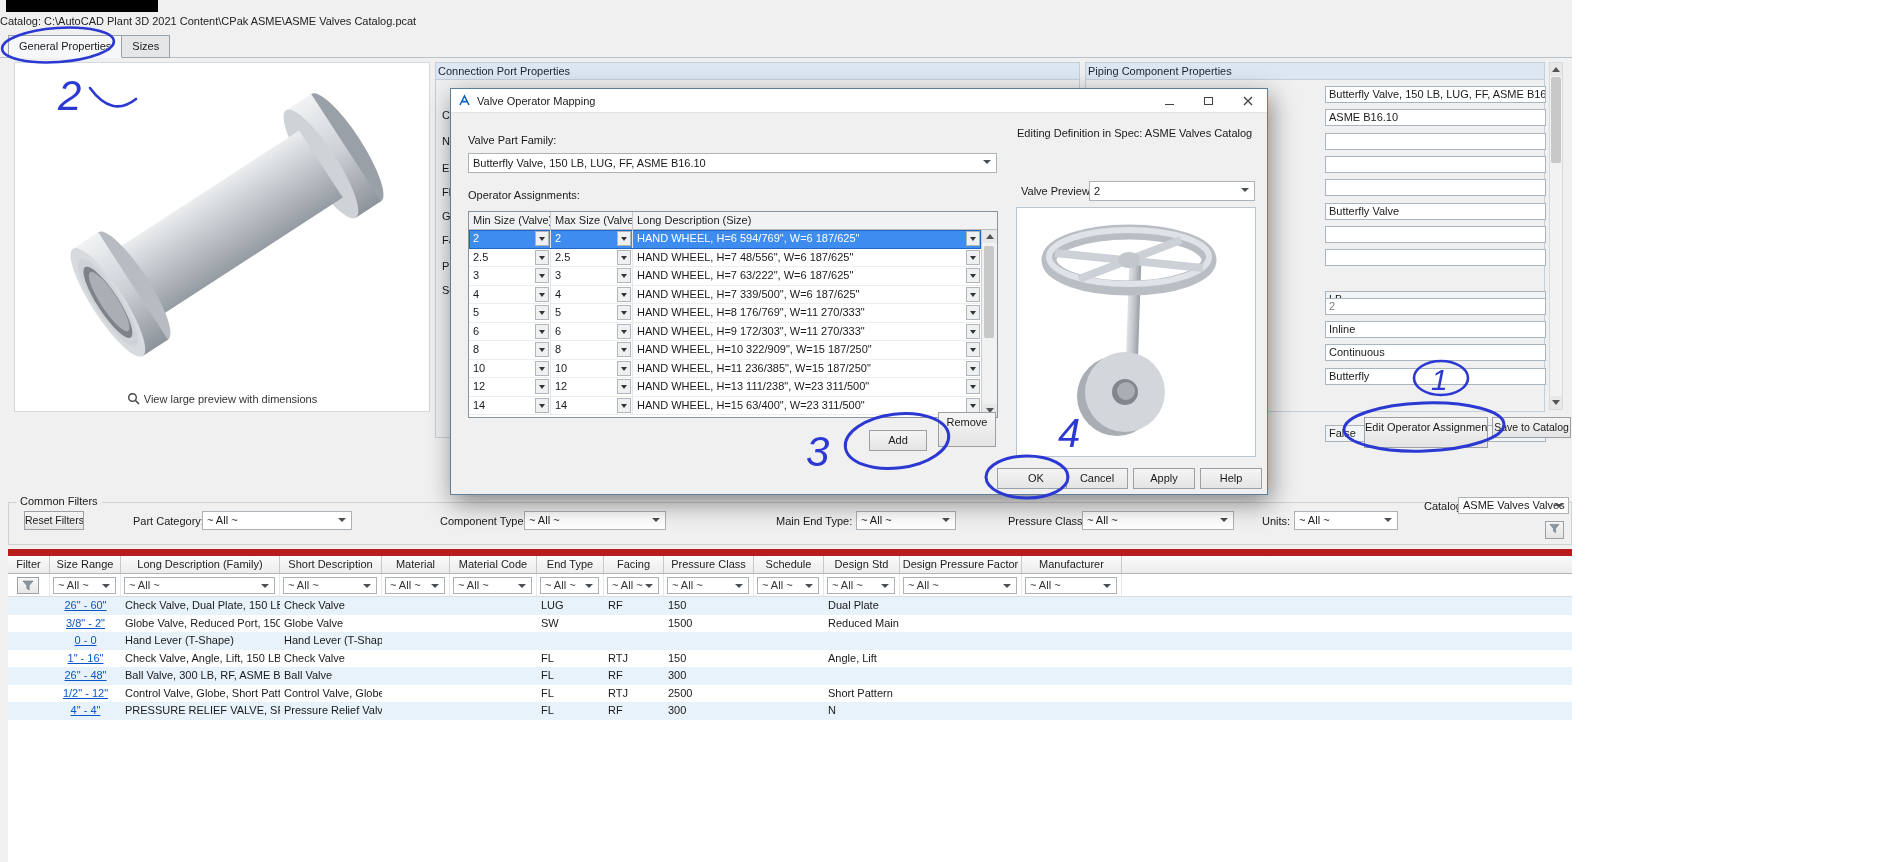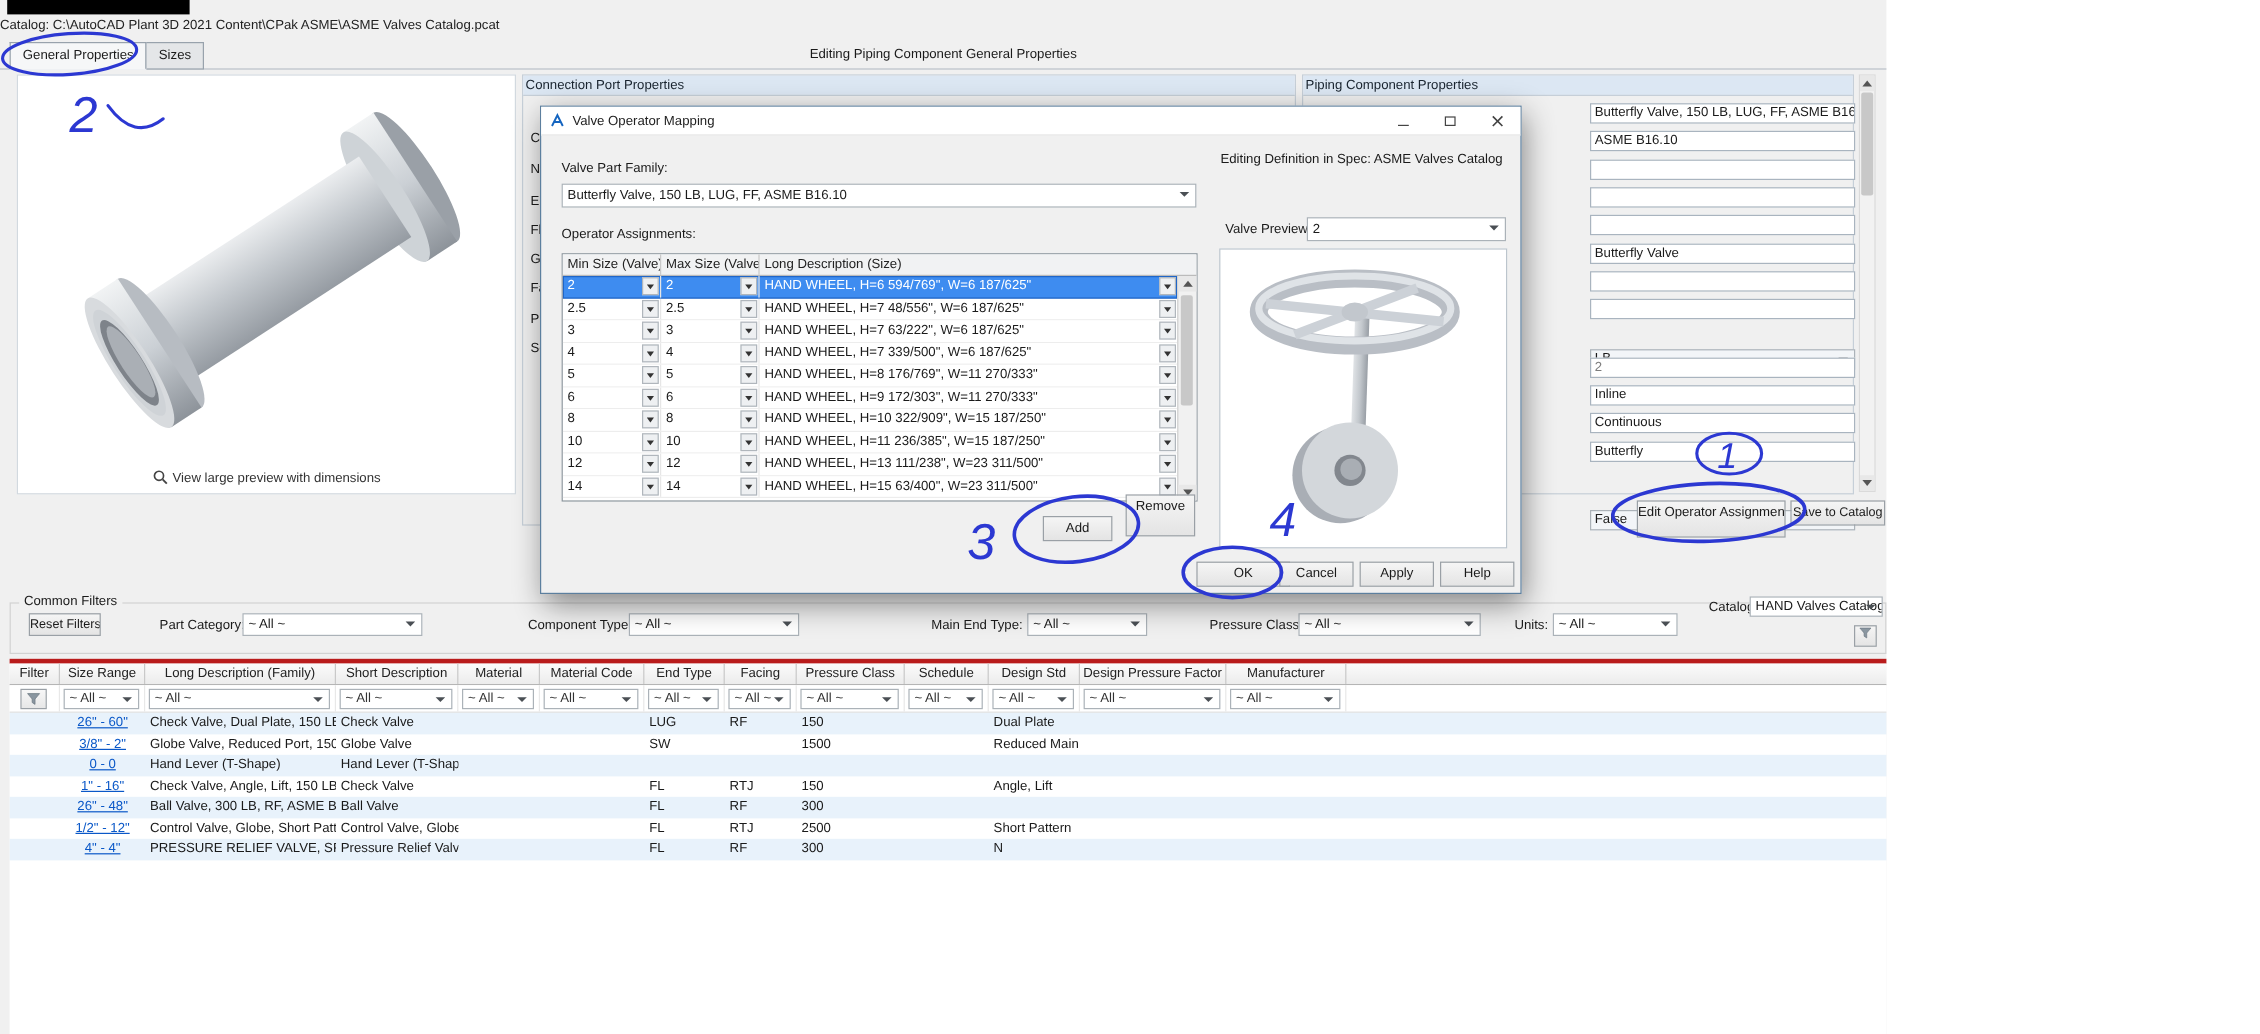--- a/index.html
+++ b/index.html
@@ -58,21 +58,21 @@
 .grow.sel{background:#3e8cf0;border-bottom-color:#2f6fd0;outline:1px solid #1f66c8;outline-offset:-1px}
 .grow.sel .gv{color:#fff}
 .gsb{position:absolute;right:0;top:18px;width:16px;bottom:0;background:#f1f1f1;border-left:1px solid #cfcfcf}
 .gsb .sb-arrow{width:15px}
 #dpreview{position:absolute;left:565px;top:118px;width:240px;height:250px;background:#fff;border:1px solid #bcc5cd}
 
 #filters{position:absolute;left:8px;top:502px;width:1564px;height:43px;border:1px solid #d2d2d2}
 .grouplabel{position:absolute;left:16px;top:495px;background:#f0f0f0;padding:0 4px;z-index:2}
 .flabel{position:absolute;white-space:nowrap;color:#1a1a1a}
 
-#table{position:absolute;left:8px;top:549px;width:1564px;height:313px;background:#fff;border-top:4px solid #b91c1c}
+#table{position:absolute;left:8px;top:549px;width:1564px;height:313px;background:#fff;border-top:7px solid #b91c1c}
 .cols{display:grid;grid-template-columns:42px 71px 159px 102px 68px 87px 67px 60px 90px 70px 76px 122px 100px 1fr}
 .thead{height:18px;background:linear-gradient(#fbfbfb,#ececec);border-bottom:1px solid #b5b5b5}
 .thc{line-height:17px;text-align:center;border-right:1px solid #c9c9c9;overflow:hidden;white-space:nowrap;color:#222}
 .tfilter{height:23px;border-bottom:1px solid #dcdcdc;background:#fff}
 .fcell{padding:3px 4px 2px 3px;border-right:1px solid #e8e8e8;overflow:hidden}
 .fcell .cbo{width:100%;color:#333}
 .funbtn{width:22px;height:17px;border:1px solid #9aa0a6;background:linear-gradient(#f7f7f7,#e7e7e7);display:flex;align-items:center;justify-content:center;margin:0 auto}
 .trow{height:17.5px}
 .trow.alt{background:#e8f2fb}
 .tc{line-height:17.5px;padding-left:4px;overflow:hidden;white-space:nowrap}
@@ -87,21 +87,20 @@
 
   <div class="redact"></div>
   <div class="catalog-bar">Catalog: C:\AutoCAD Plant 3D 2021 Content\CPak ASME\ASME Valves Catalog.pcat</div>
 
   <div class="tabstrip">
     <div class="strip-line"></div>
     <div class="tabs">
       <div class="tab active">General Properties</div>
       <div class="tab">Sizes</div>
     </div>
-    <div class="strip-title">Editing Piping Component General Properties</div>
   </div>
 
   <div class="panel" id="left-panel">
     <svg width="414" height="320" viewBox="0 0 414 320" style="position:absolute;left:0;top:4px">
       <defs>
         <linearGradient id="gBody" x1="0" y1="0" x2="0" y2="1">
           <stop offset="0" stop-color="#ebedef"></stop>
             <stop offset=".45" stop-color="#c3c8cd"></stop>
             <stop offset="1" stop-color="#959ba2"></stop>
         </linearGradient>
@@ -410,21 +409,21 @@
   <div class="flabel" style="left:776px;top:515px">Main End Type:</div>
   <div class="cbo" style="position:absolute;left:856px;top:511px;width:100px;height:19px;line-height:17px">~ All ~</div>
 
   <div class="flabel" style="left:1008px;top:515px">Pressure Class:</div>
   <div class="cbo" style="position:absolute;left:1082px;top:511px;width:152px;height:19px;line-height:17px">~ All ~</div>
 
   <div class="flabel" style="left:1262px;top:515px">Units:</div>
   <div class="cbo" style="position:absolute;left:1294px;top:511px;width:104px;height:19px;line-height:17px">~ All ~</div>
 
   <div class="flabel" style="left:1424px;top:500px">Catalog:</div>
-  <div class="cbo" style="position:absolute;left:1458px;top:497px;width:111px;height:17px">HAND Valves Catalog</div>
+  <div class="cbo" style="position:absolute;left:1458px;top:497px;width:111px;height:17px">ASME Valves Valves</div>
   <div class="btn" style="left:1545px;top:521px;width:19px;height:18px;line-height:16px"><svg width="11" height="11" viewBox="0 0 12 11">
         <path d="M1 1 h10 l-3.8 4.5 v4.5 l-2.4 -1.6 v-2.9 Z" fill="#8a96a0" stroke="#6b7680" stroke-width=".6"></path>
       </svg></div>
 
   <div id="table">
     <div class="cols thead">
       <div class="thc">Filter</div>
       <div class="thc">Size Range</div>
       <div class="thc">Long Description (Family)</div>
       <div class="thc">Short Description</div>

